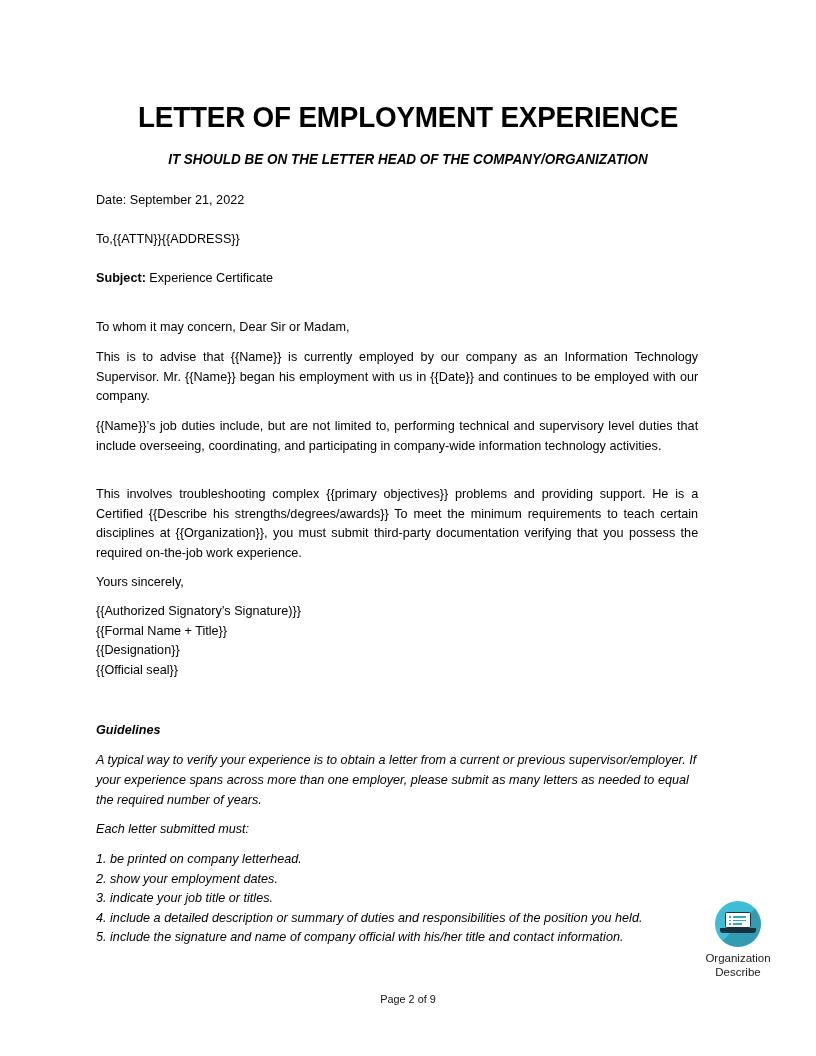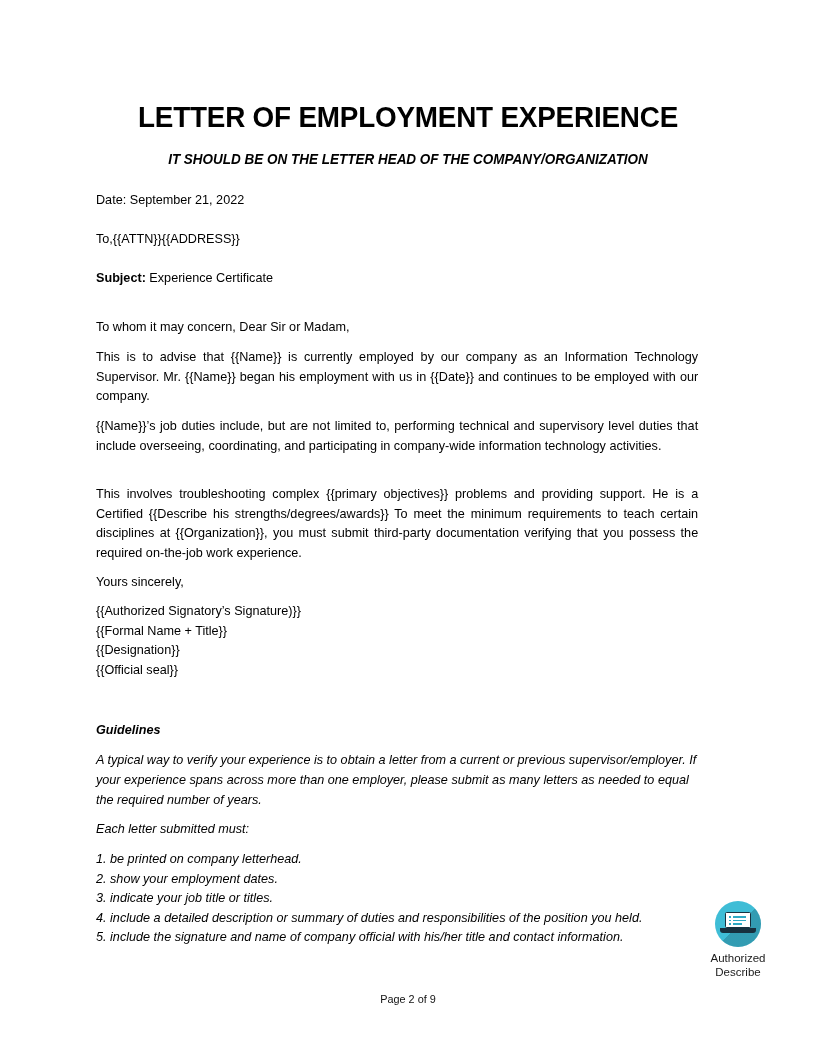--- a/index.html
+++ b/index.html
@@ -225,20 +225,20 @@
         <i class="d1"></i>
         <i class="d2"></i>
         <i class="d3"></i>
         <i class="l1"></i>
         <i class="l2"></i>
         <i class="l3"></i>
       </div>
       <div class="logo-base"></div>
     </div>
     <div class="logo-text">
-      <div>Authorized</div>
+      <div>Organization</div>
       <div>Describe</div>
     </div>
   </div>
 
   <div class="page-footer">Page 2 of 9</div>
 
 </div>
 
 </body></html>

